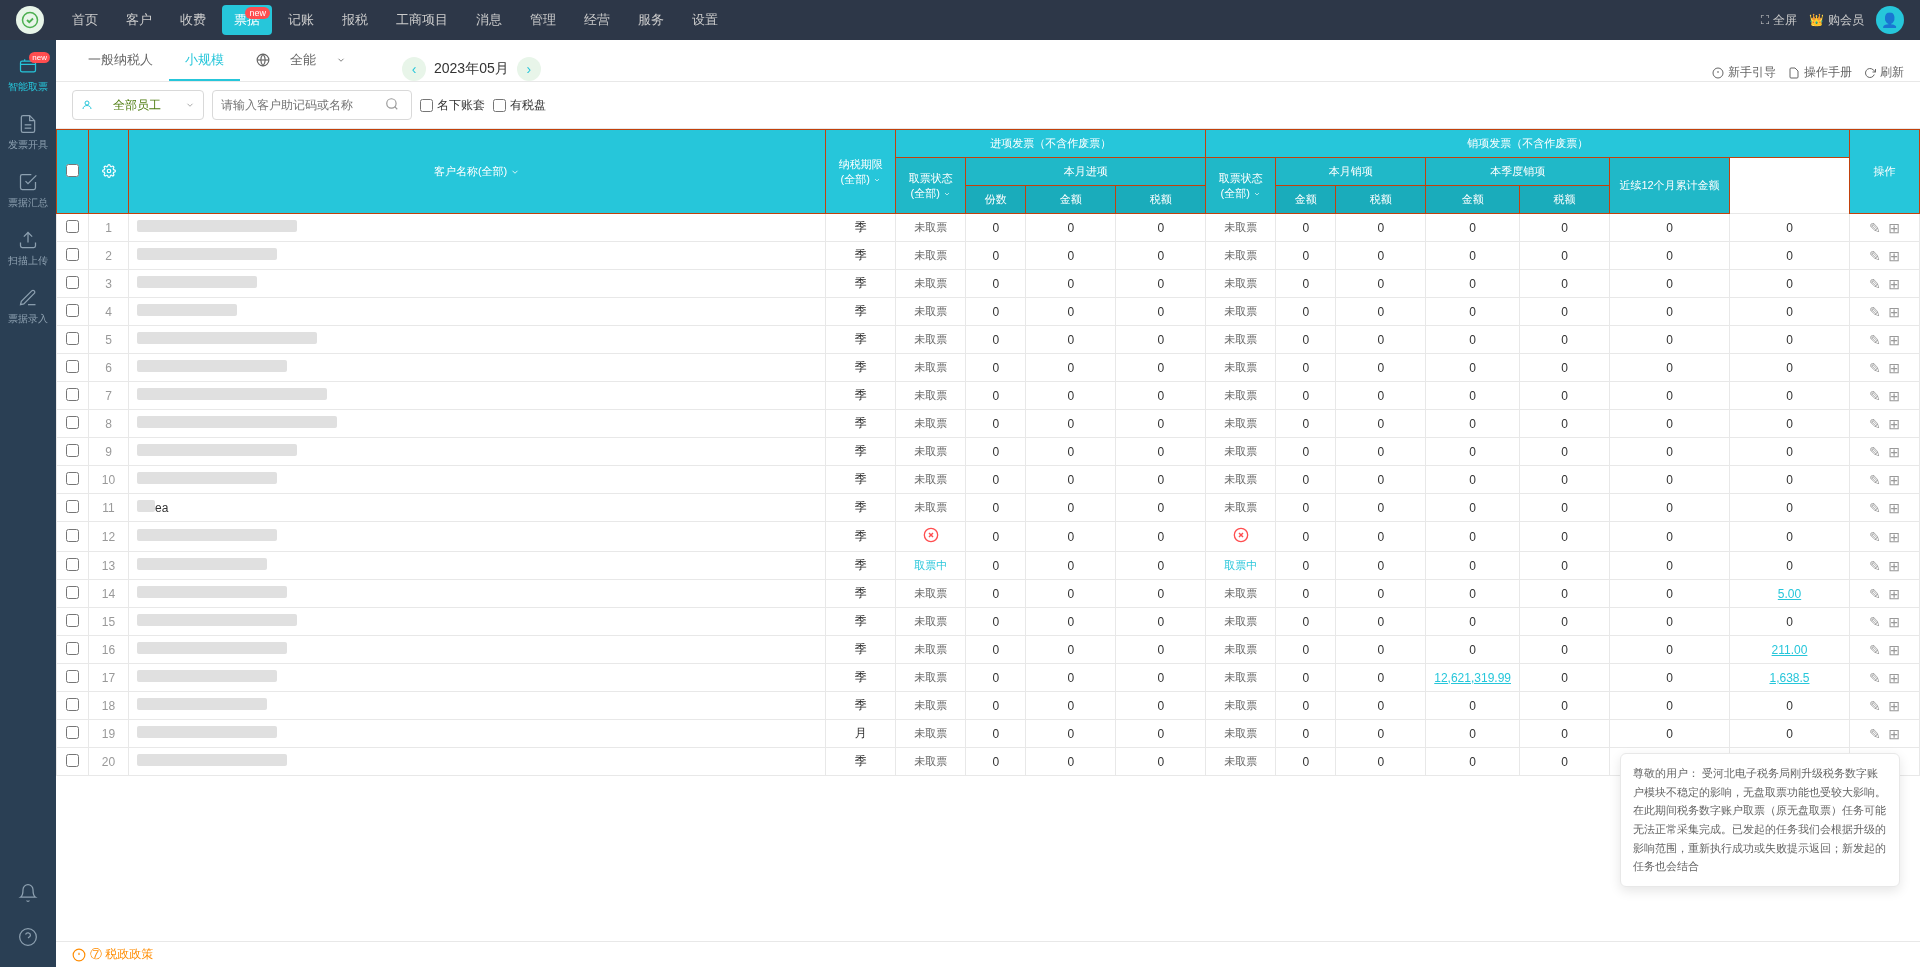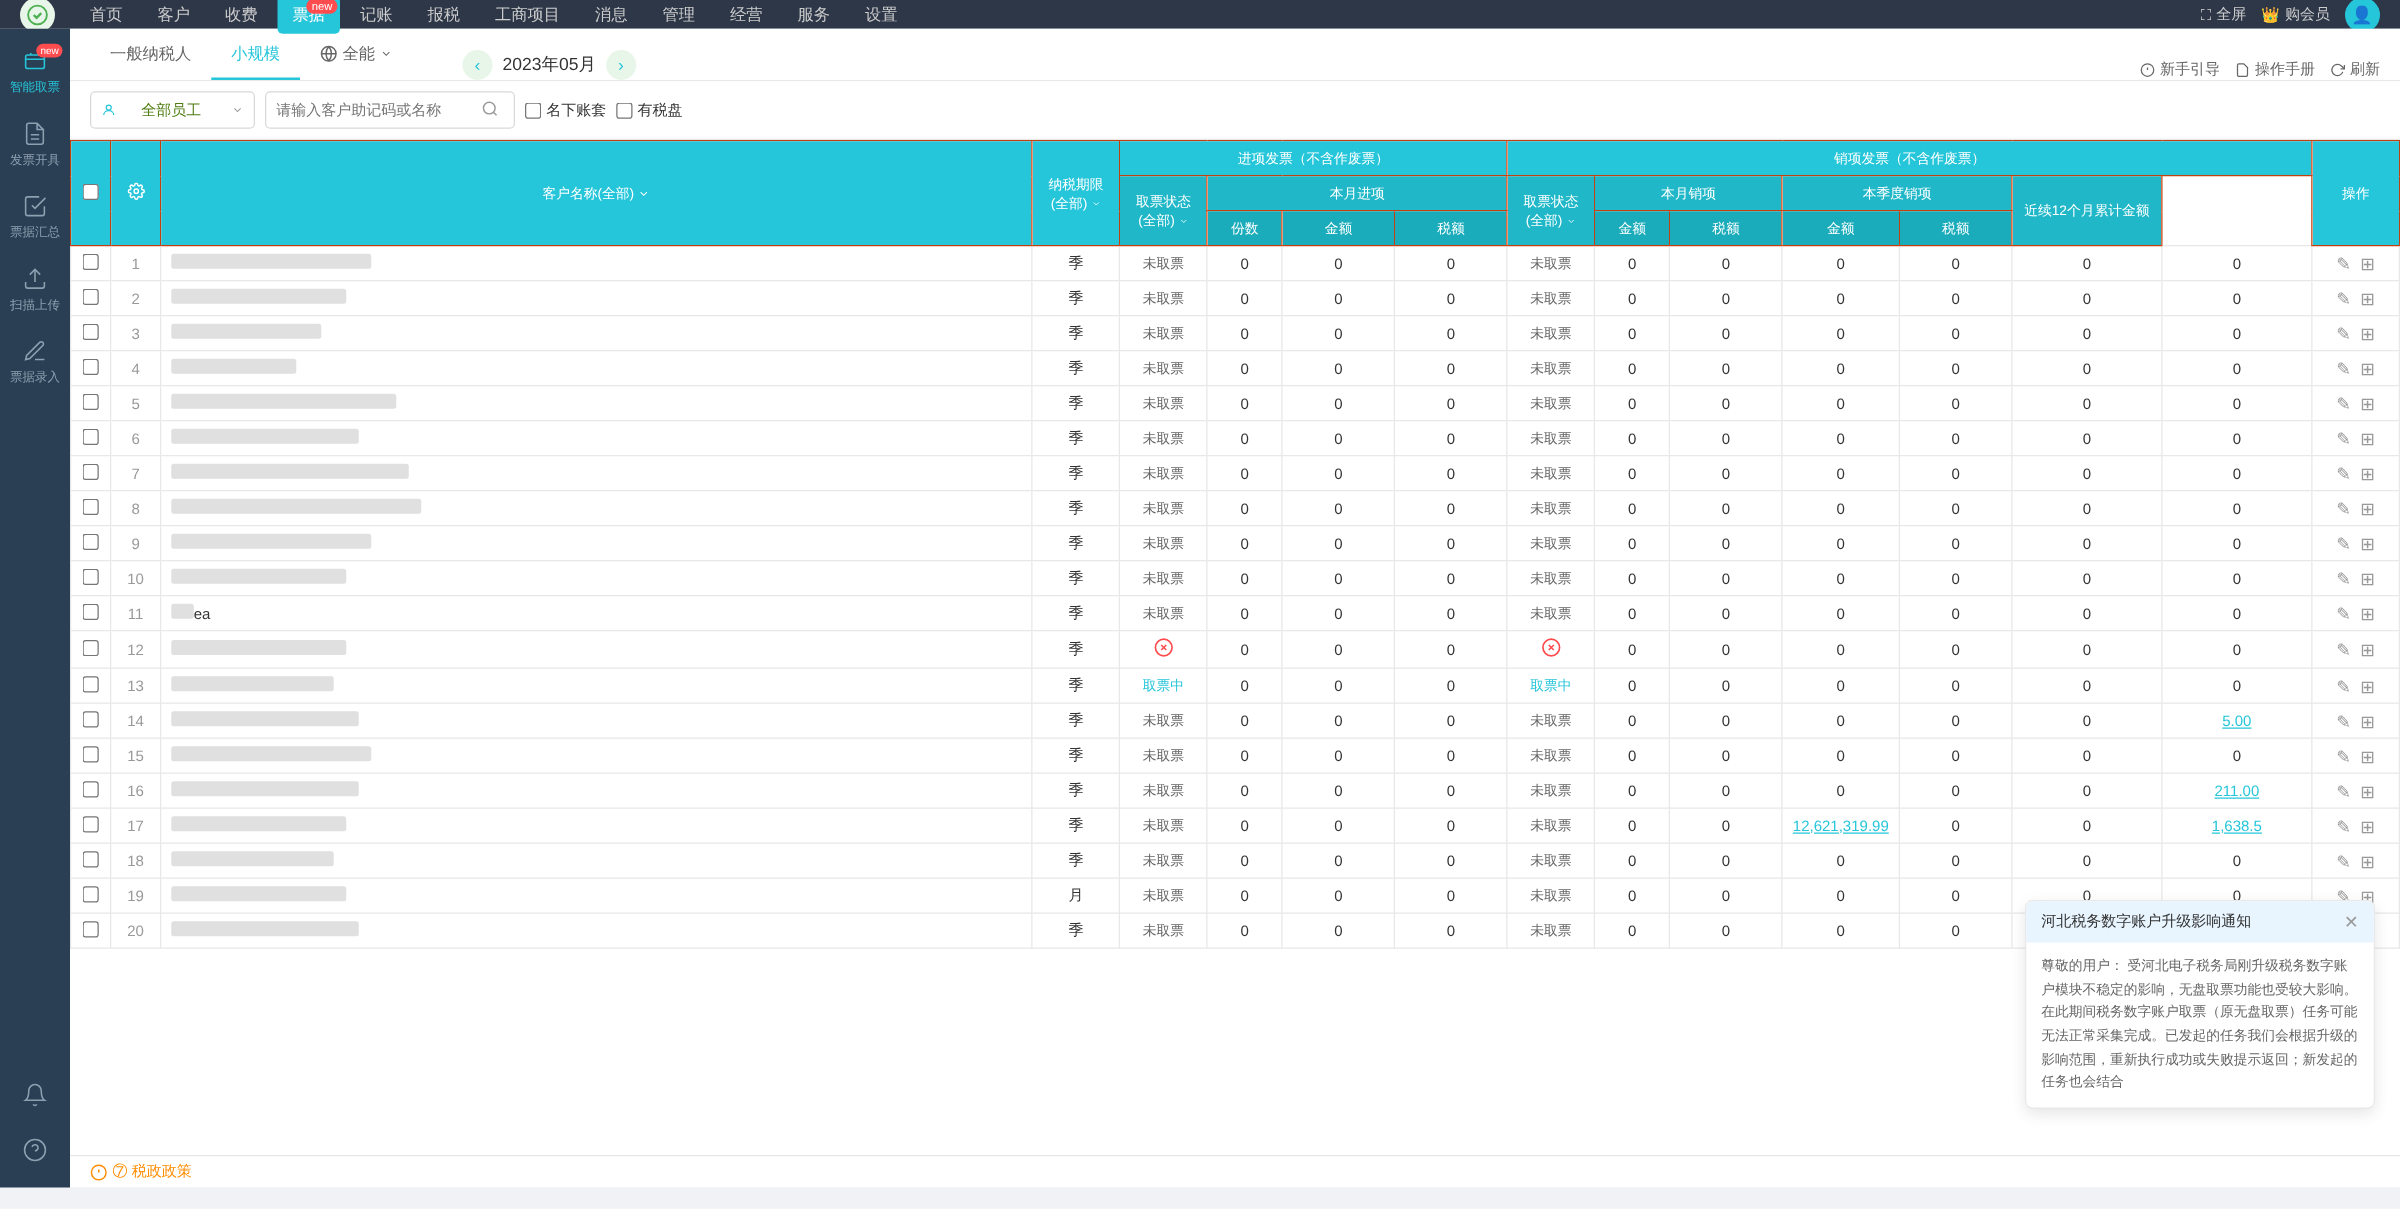--- a/index.html
+++ b/index.html
@@ -1,19 +1,19 @@
 <!DOCTYPE html>
 <html><head>
   <meta charset="utf-8">
   <style>
     * { box-sizing: border-box; margin: 0; padding: 0; }
     body { font-family: 'Microsoft YaHei', Arial, sans-serif; font-size: 12px; background: #f0f2f5; color: #333; width: 1920px; min-height: 967px; overflow-x: hidden; }
 
     
-    .top-nav { background: #2d3748; height: 23px; display: flex; align-items: center; padding: 0 16px; gap: 4px; }
+    .top-nav { background: #2d3748; height: 40px; display: flex; align-items: center; padding: 0 16px; gap: 4px; }
     .top-nav .logo { width: 28px; height: 28px; background: #e8f5e9; border-radius: 50%; display: flex; align-items: center; justify-content: center; margin-right: 12px; }
     .top-nav .logo svg { width: 18px; height: 18px; }
     .nav-item { color: #ccc; padding: 6px 12px; cursor: pointer; font-size: 13px; border-radius: 4px; white-space: nowrap; }
     .nav-item.active { background: #26c6da; color: #fff; position: relative; }
     .nav-badge { background: #ff4d4f; color: #fff; font-size: 9px; padding: 1px 4px; border-radius: 8px; position: absolute; top: 2px; right: 2px; }
     .top-nav-right { margin-left: auto; display: flex; align-items: center; gap: 12px; }
     .top-nav-right span { color: #ccc; font-size: 12px; cursor: pointer; display: flex; align-items: center; gap: 4px; }
     .avatar { width: 28px; height: 28px; background: #26c6da; border-radius: 50%; display: flex; align-items: center; justify-content: center; color: #fff; font-size: 14px; cursor: pointer; }
 
     
@@ -183,21 +183,21 @@
           </svg>
       </div>
     </div>
   </div>
 
   <div class="main-content">
 
     <div class="sub-tabs">
       <div class="sub-tab">一般纳税人</div>
       <div class="sub-tab active">小规模</div>
-      <div class="sub-tab" style="display:flex;align-items:center;gap:4px;">
+      <div class="sub-tab" style="display:flex;align-items:center;gap:20px;">
         <svg width="14" height="14" viewBox="0 0 24 24" fill="none" stroke="currentColor" stroke-width="2">
             <circle cx="12" cy="12" r="10"></circle>
             <line x1="2" y1="12" x2="22" y2="12"></line>
             <path d="M12 2a15.3 15.3 0 010 20M12 2a15.3 15.3 0 000 20"></path>
           </svg>
         <span>全能</span>
         <svg width="10" height="10" viewBox="0 0 24 24" fill="none" stroke="currentColor" stroke-width="2">
             <polyline points="6 9 12 15 18 9"></polyline>
           </svg>
       </div>
@@ -747,19 +747,15 @@
       <svg width="14" height="14" viewBox="0 0 24 24" fill="none" stroke="currentColor" stroke-width="2">
           <circle cx="12" cy="12" r="10"></circle>
           <path d="M12 8v4M12 16h.01"></path>
         </svg>
       <span>⑦ 税政政策</span>
     </div>
   </div>
 </div>
 
 <div class="notification-popup">
-  <div class="notification-header">
-    <span>河北税务数字账户升级影响通知</span>
-    <span class="notification-close">✕</span>
-  </div>
   <div class="notification-body">尊敬的用户：
 受河北电子税务局刚升级税务数字账户模块不稳定的影响，无盘取票功能也受较大影响。在此期间税务数字账户取票（原无盘取票）任务可能无法正常采集完成。已发起的任务我们会根据升级的影响范围，重新执行成功或失败提示返回；新发起的任务也会结合</div>
 </div>
 
 </body></html>

